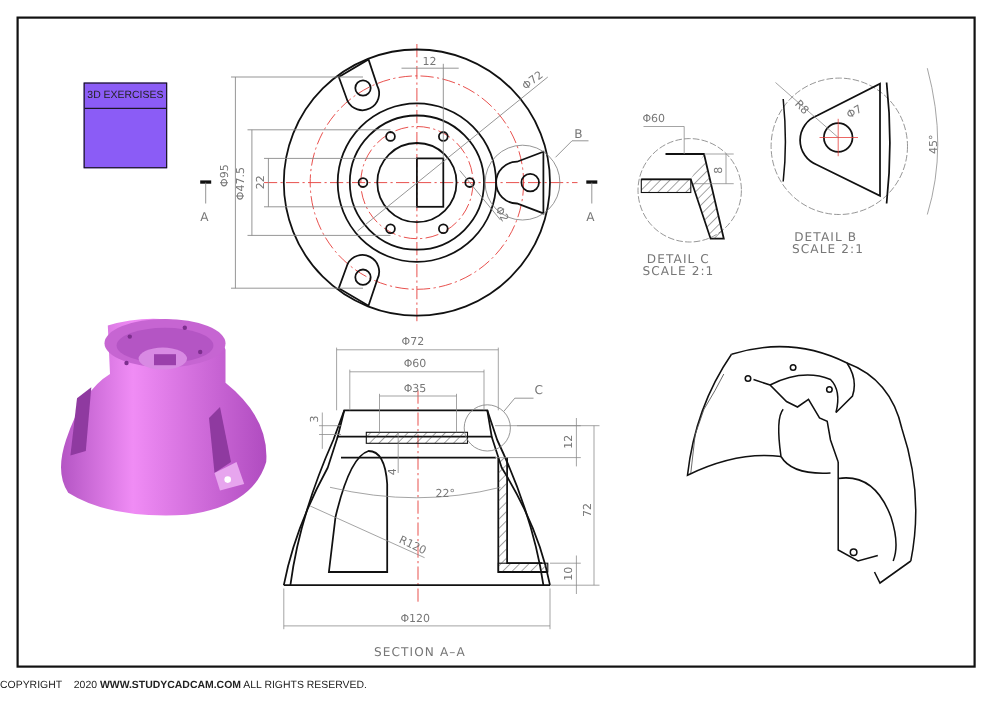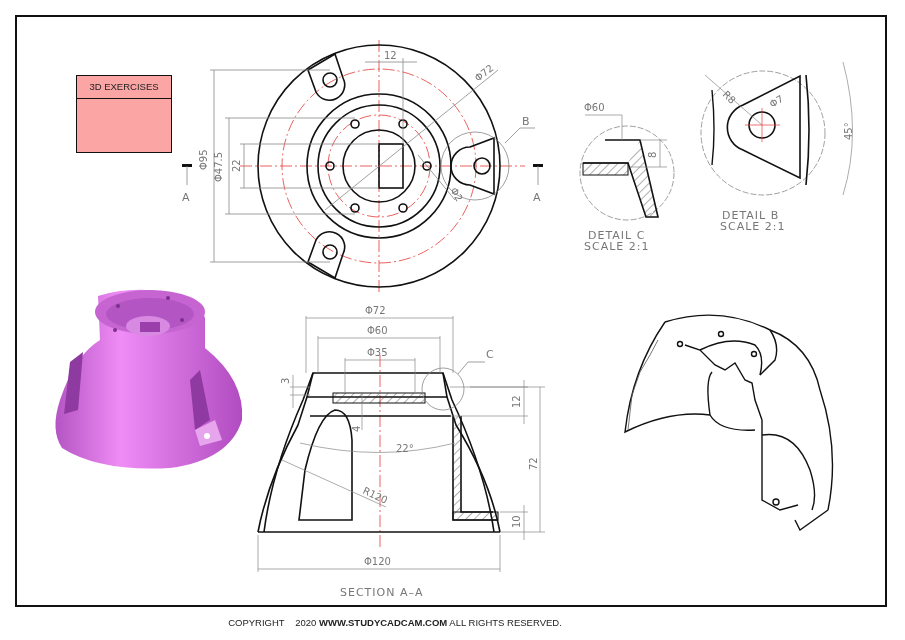--- a/index.html
+++ b/index.html
@@ -1,21 +1,21 @@
 <!DOCTYPE html>
 <html><head>
 <meta charset="utf-8">
 <style>
   html, body { margin:0; padding:0; background:#ffffff; }
   body { width:905px; height:640px; position:relative; overflow:hidden; font-family:"DejaVu Sans", sans-serif; }
   .sheet { position:absolute; left:15px; top:15px; width:872px; height:592px; border:2px solid #111; box-sizing:border-box; }
-  .badge { position:absolute; left:76px; top:75px; width:96px; height:78px; border:1.5px solid #111; box-sizing:border-box; background:#fca5a5; }
+  .badge { position:absolute; left:76px; top:75px; width:76px; height:78px; border:1.5px solid #111; box-sizing:border-box; background:#8b5cf6; }
   .badge-top { height:22px; border-bottom:1.5px solid #111; font-size:9.5px; color:#222; text-align:center; line-height:22px; font-family:"Liberation Sans", sans-serif; }
   .badge-num { text-align:center; font-size:30px; font-weight:bold; line-height:52px; font-family:"Liberation Sans", sans-serif; color:#111; }
-  .footer { position:absolute; left:0; width:790px; top:617px; text-align:center; font-size:9.5px; color:#222; font-family:"Liberation Sans", sans-serif; }
+  .footer { position:absolute; left:0; width:790px; top:617px; font-size:9.5px; color:#222; font-family:"Liberation Sans", sans-serif; }
   .footer b { font-weight:bold; }
   svg.drawing { position:absolute; left:0; top:0; }
   .dim { font-family:"DejaVu Sans", sans-serif; font-size:10px; fill:#777; }
   .lbl { font-family:"DejaVu Sans", sans-serif; font-size:11px; fill:#777; letter-spacing:1px; }
 </style>
 </head>
 <body>
 
 <div class="sheet"></div>
 

